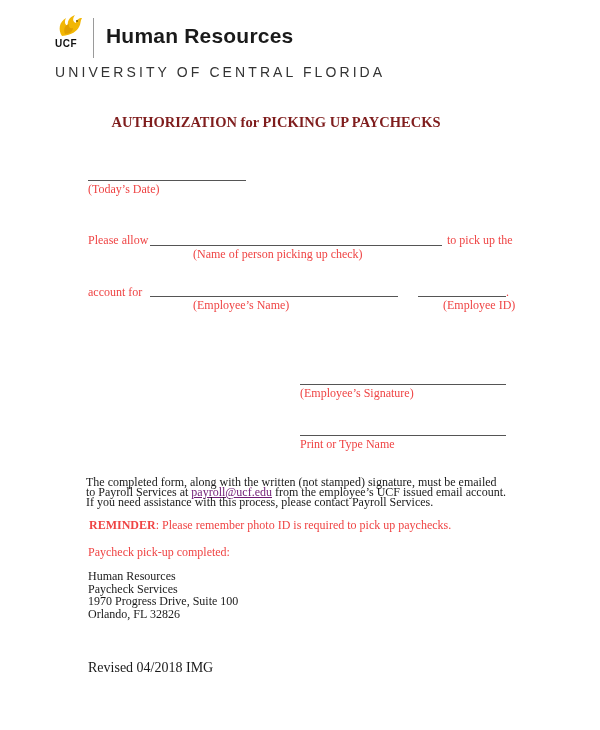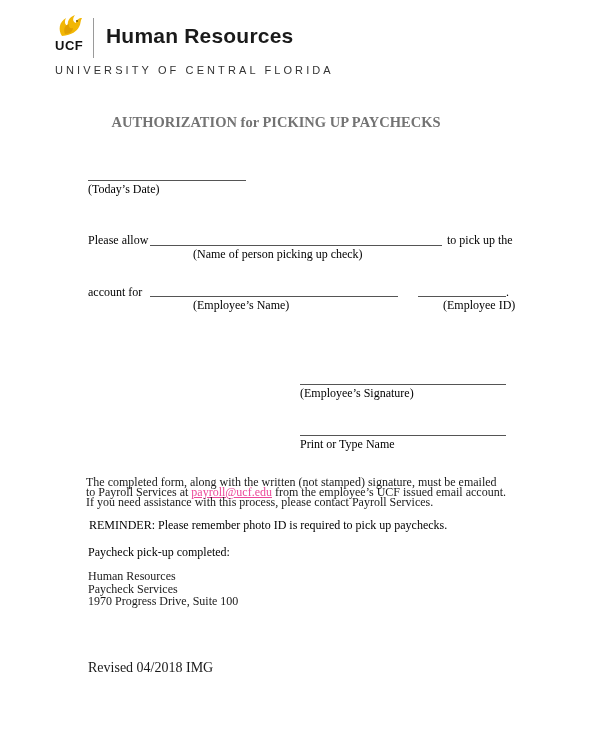--- a/index.html
+++ b/index.html
@@ -18,67 +18,67 @@
     .abs { position: absolute; }
 
     
     .logo-mark {
       left: 56px; top: 14px; width: 28px; height: 24px;
     }
     .logo-ucf {
       left: 55px; top: 38px;
       font-family: "Liberation Sans", sans-serif;
       font-weight: bold;
-      font-size: 13px;
+      font-size: 10px;
       letter-spacing: 0.5px;
       color: #111;
     }
     .logo-divider {
       left: 93px; top: 18px; width: 1px; height: 40px;
       background: #9a9a9a;
     }
     .logo-title {
       left: 106px; top: 24px;
       font-family: "Liberation Sans", sans-serif;
       font-weight: bold;
       font-size: 21px;
       color: #1a1a1a;
       letter-spacing: 0.2px;
     }
     .logo-sub {
       left: 55px; top: 64px;
       font-family: "Liberation Sans", sans-serif;
-      font-size: 11px;
+      font-size: 14px;
       letter-spacing: 3.1px;
       color: #333;
     }
 
     
     .doc-title {
       left: 0; width: 552px; top: 114px;
       text-align: center;
       font-weight: bold;
       font-size: 14.5px;
-      color: #737373;
+      color: #7f1d1d;
     }
 
-    .txt { font-size: 12px; color: #000000; white-space: nowrap; }
+    .txt { font-size: 12px; color: #ef4444; white-space: nowrap; }
     .line { height: 1px; background: #555; }
 
     .paragraph {
       left: 86px; top: 477px; width: 420px;
       font-size: 12px; line-height: 10px;
       color: #1a1a1a;
     }
     .paragraph a {
-      color: #ec4899;
+      color: #701a75;
       text-decoration: underline;
     }
     .reminder { left: 89px; top: 518px; }
-    .reminder b { font-weight: normal; }
+    .reminder b { font-weight: bold; }
 
     .address { left: 88px; top: 570px; font-size: 12px; line-height: 12.5px; }
     .address div { white-space: nowrap; }
 
     .revised { left: 88px; top: 660px; font-size: 14px; }
   </style>
 </head>
 <body>
 
 <div class="abs logo-mark">
@@ -123,15 +123,16 @@
 <div class="abs txt reminder">
   <b>REMINDER</b><span>: Please remember photo ID is required to pick up paychecks.</span>
 </div>
 
 <div class="abs txt" style="left:88px; top:545px;">Paycheck pick-up completed:</div>
 
 <div class="abs address">
   <div>Human Resources</div>
   <div>Paycheck Services</div>
   <div>1970 Progress Drive, Suite 100</div>
+  <div>Orlando, FL 32826</div>
 </div>
 
 <div class="abs revised">Revised 04/2018 IMG</div>
 
 </body></html>

